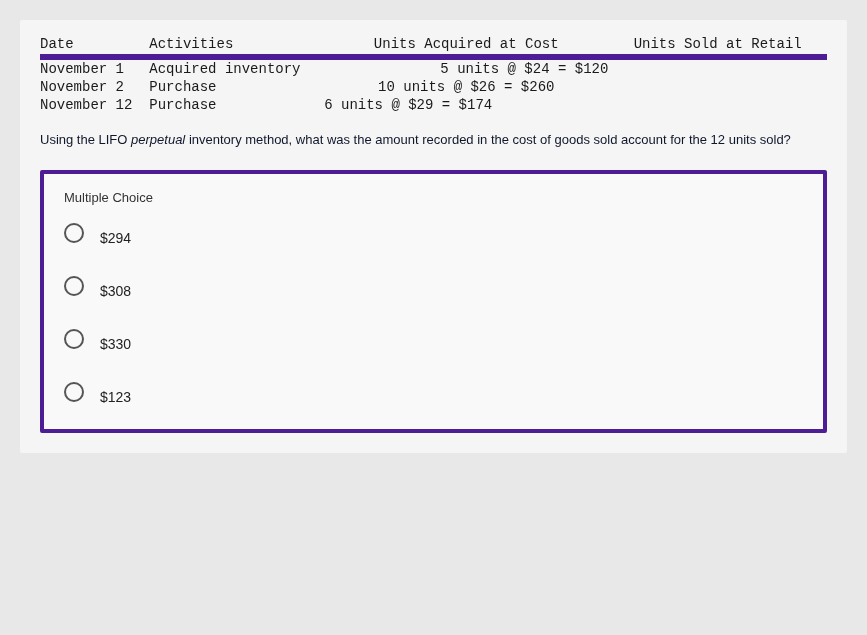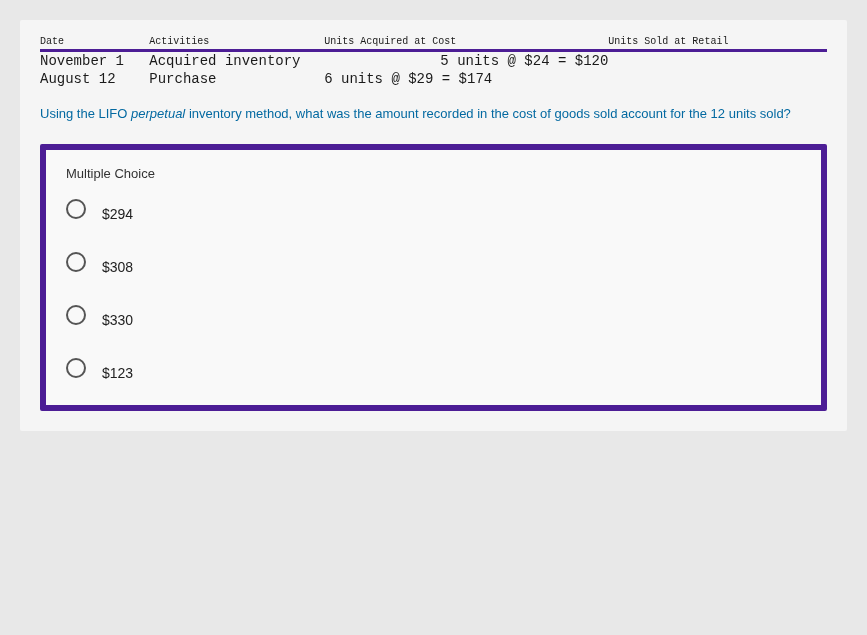--- a/index.html
+++ b/index.html
@@ -32,52 +32,53 @@
       width: 100%;
       border-collapse: collapse;
       font-family: 'Courier New', Courier, monospace;
       font-size: 14px;
     }
 
     table thead tr th {
       text-align: left;
       font-weight: normal;
       padding-bottom: 2px;
-      border-bottom: 3px solid #4c1d95;
-      font-size: 10px;
+      border-bottom: 6px solid #4c1d95;
+      font-size: 14px;
     }
 
     table thead tr th.center {
+      text-align: center;
     }
 
     table tbody tr td {
       padding: 1px 0;
       vertical-align: top;
     }
 
     .col-date { width: 100px; }
     .col-activities { width: 160px; }
     .col-units-cost { width: 260px; }
     .col-units-retail { width: 200px; }
 
     .question-text {
       font-family: Arial, sans-serif;
       font-size: 13px;
-      color: #0369a1;
+      color: #0f172a;
       margin-bottom: 20px;
       line-height: 1.5;
     }
 
     .question-text em {
       font-style: italic;
     }
 
     .multiple-choice-section {
       background-color: #f9f9f9;
-      border: 6px solid #4c1d95;
+      border: 4px solid #4c1d95;
       padding: 16px 20px;
       border-radius: 2px;
     }
 
     .mc-label {
       font-family: Arial, sans-serif;
       font-size: 13px;
       color: #333;
       margin-bottom: 16px;
       font-weight: 500;
@@ -128,21 +129,27 @@
         </tr>
       </thead>
       <tbody>
         <tr>
           <td>November 1</td>
           <td>Acquired inventory</td>
           <td style="text-align:right;">5 units @ $24 = $120</td>
           <td></td>
         </tr>
         <tr>
-          <td>August 12</td>
+          <td>November 2</td>
+          <td>Purchase</td>
+          <td style="text-align:center;">10 units @ $26 = $260</td>
+          <td></td>
+        </tr>
+        <tr>
+          <td>November 12</td>
           <td>Purchase</td>
           <td style="text-align:left;">6 units @ $29 = $174</td>
           <td></td>
         </tr>
       </tbody>
     </table>
   </div>
 
   <div class="question-text">
     <span>Using the LIFO </span><em>perpetual</em><span> inventory method, what was the amount recorded in the cost of goods sold account for the 12 units sold?</span>

